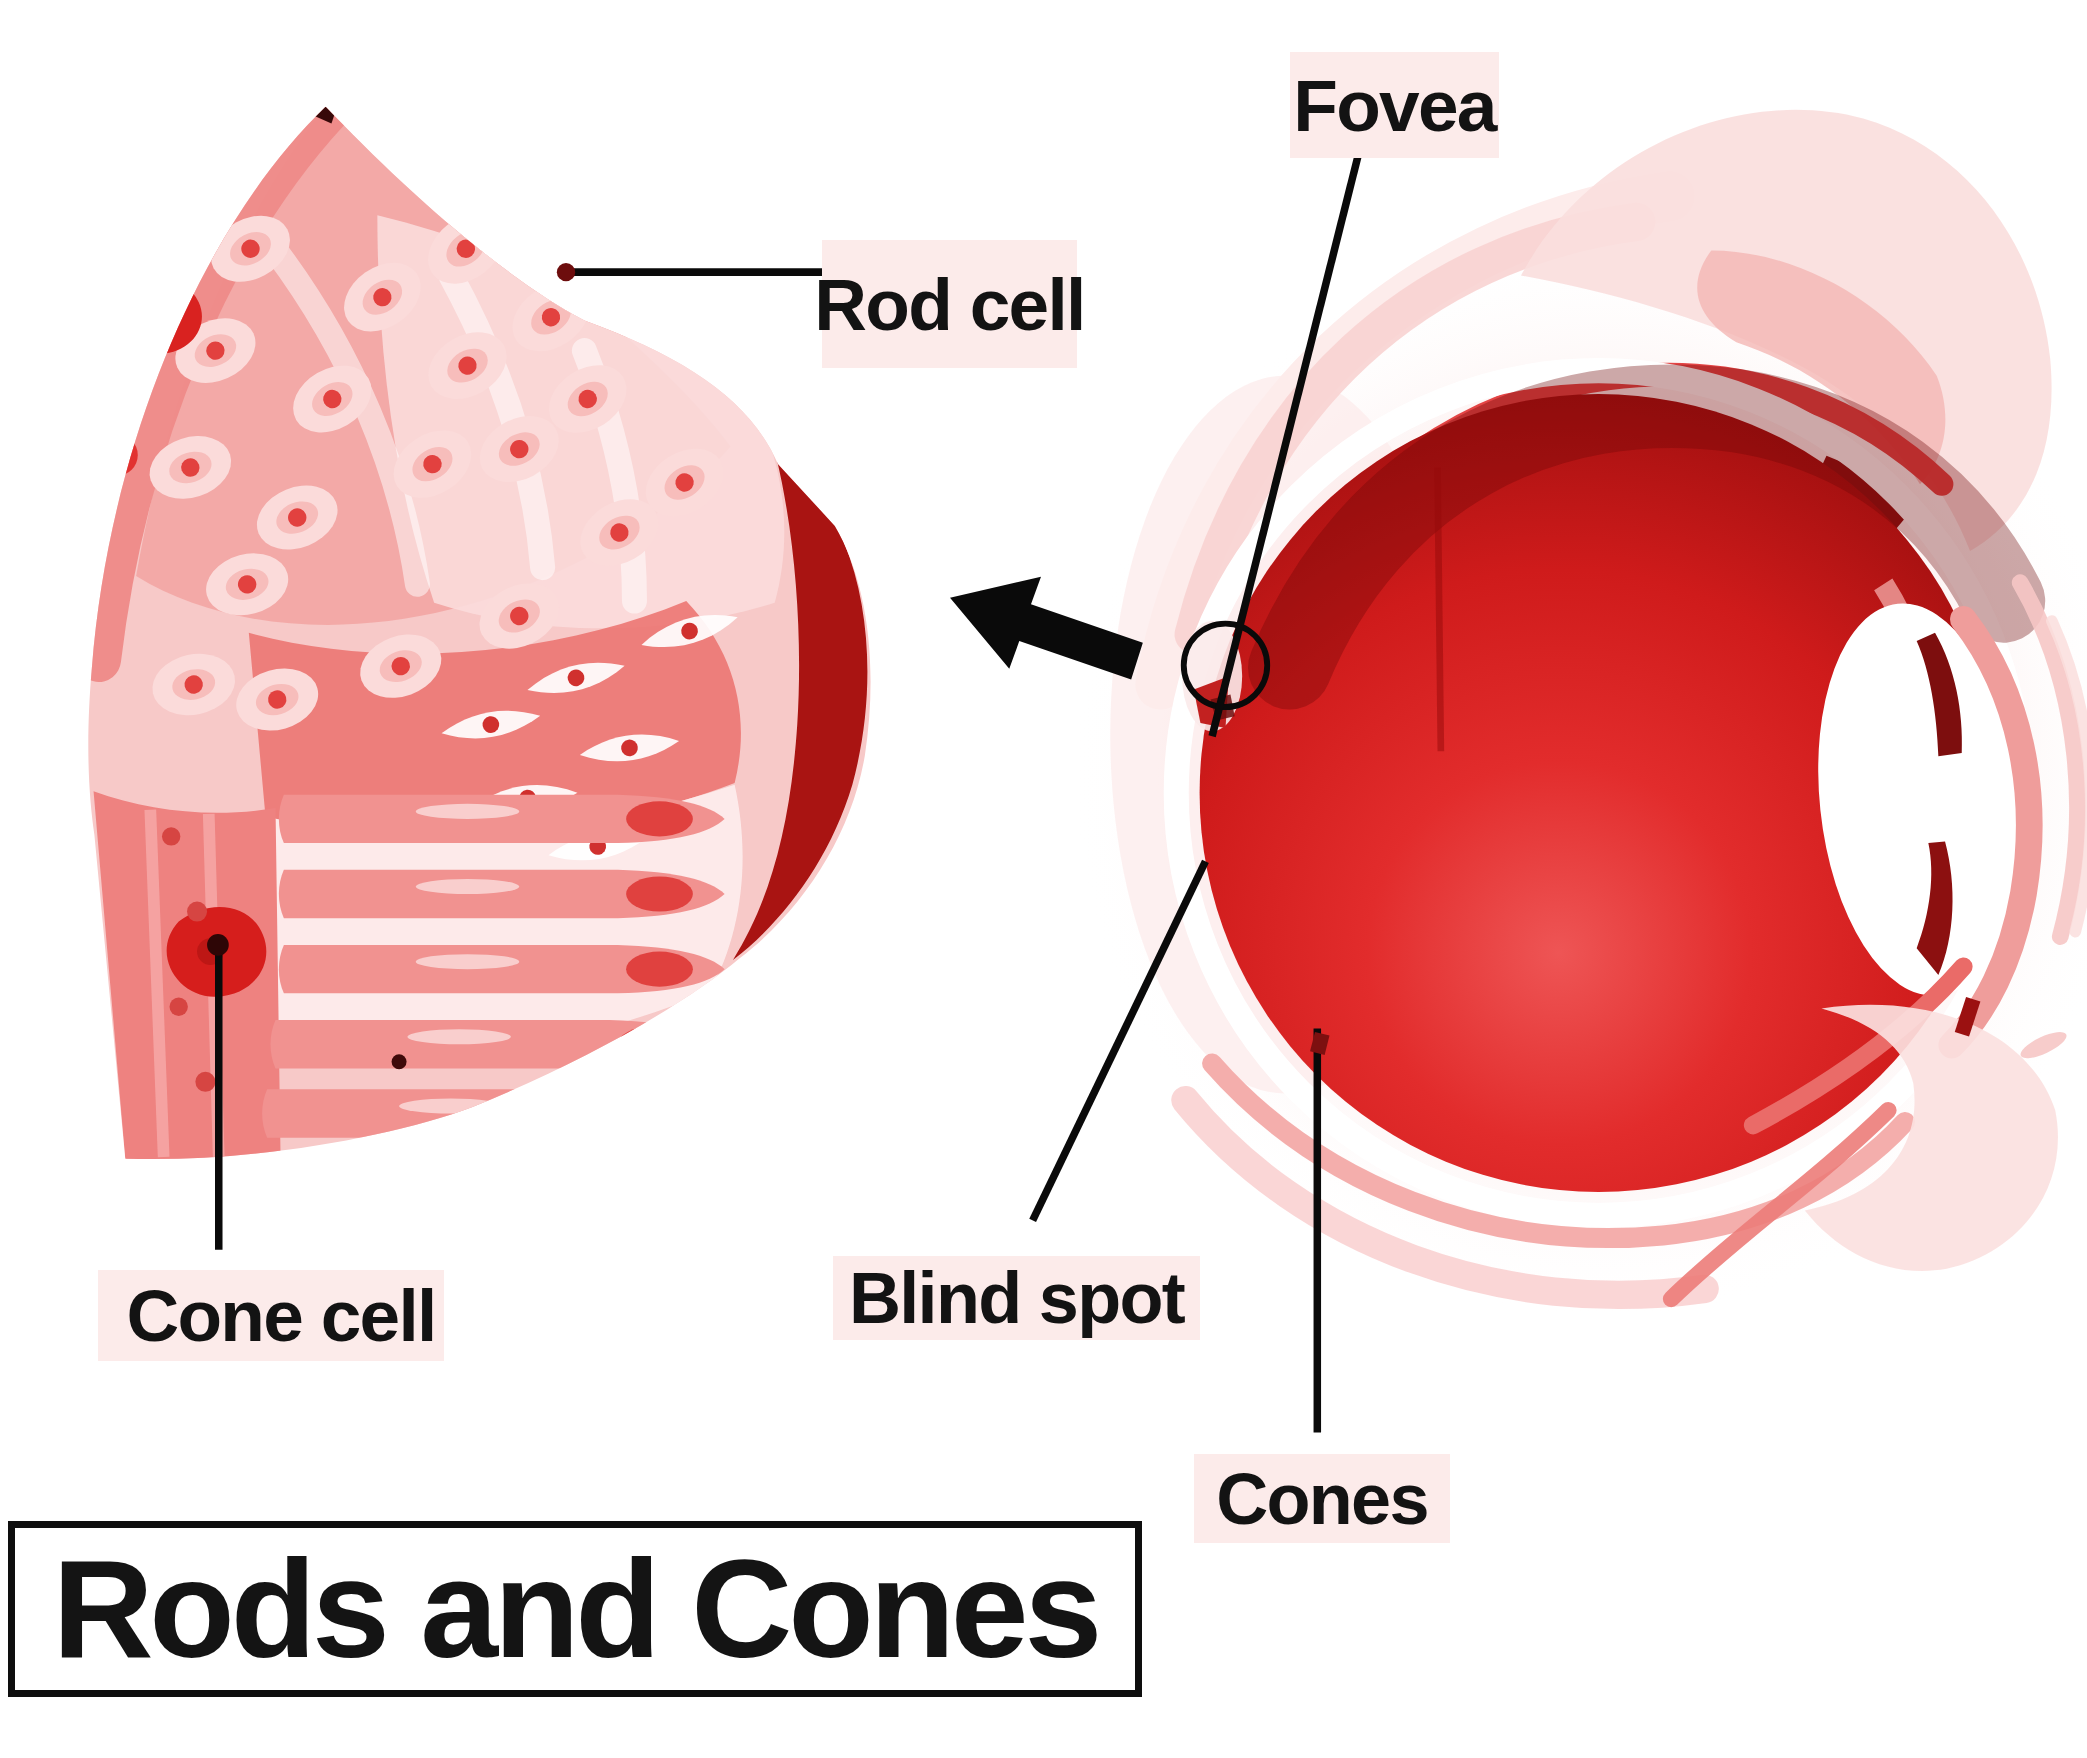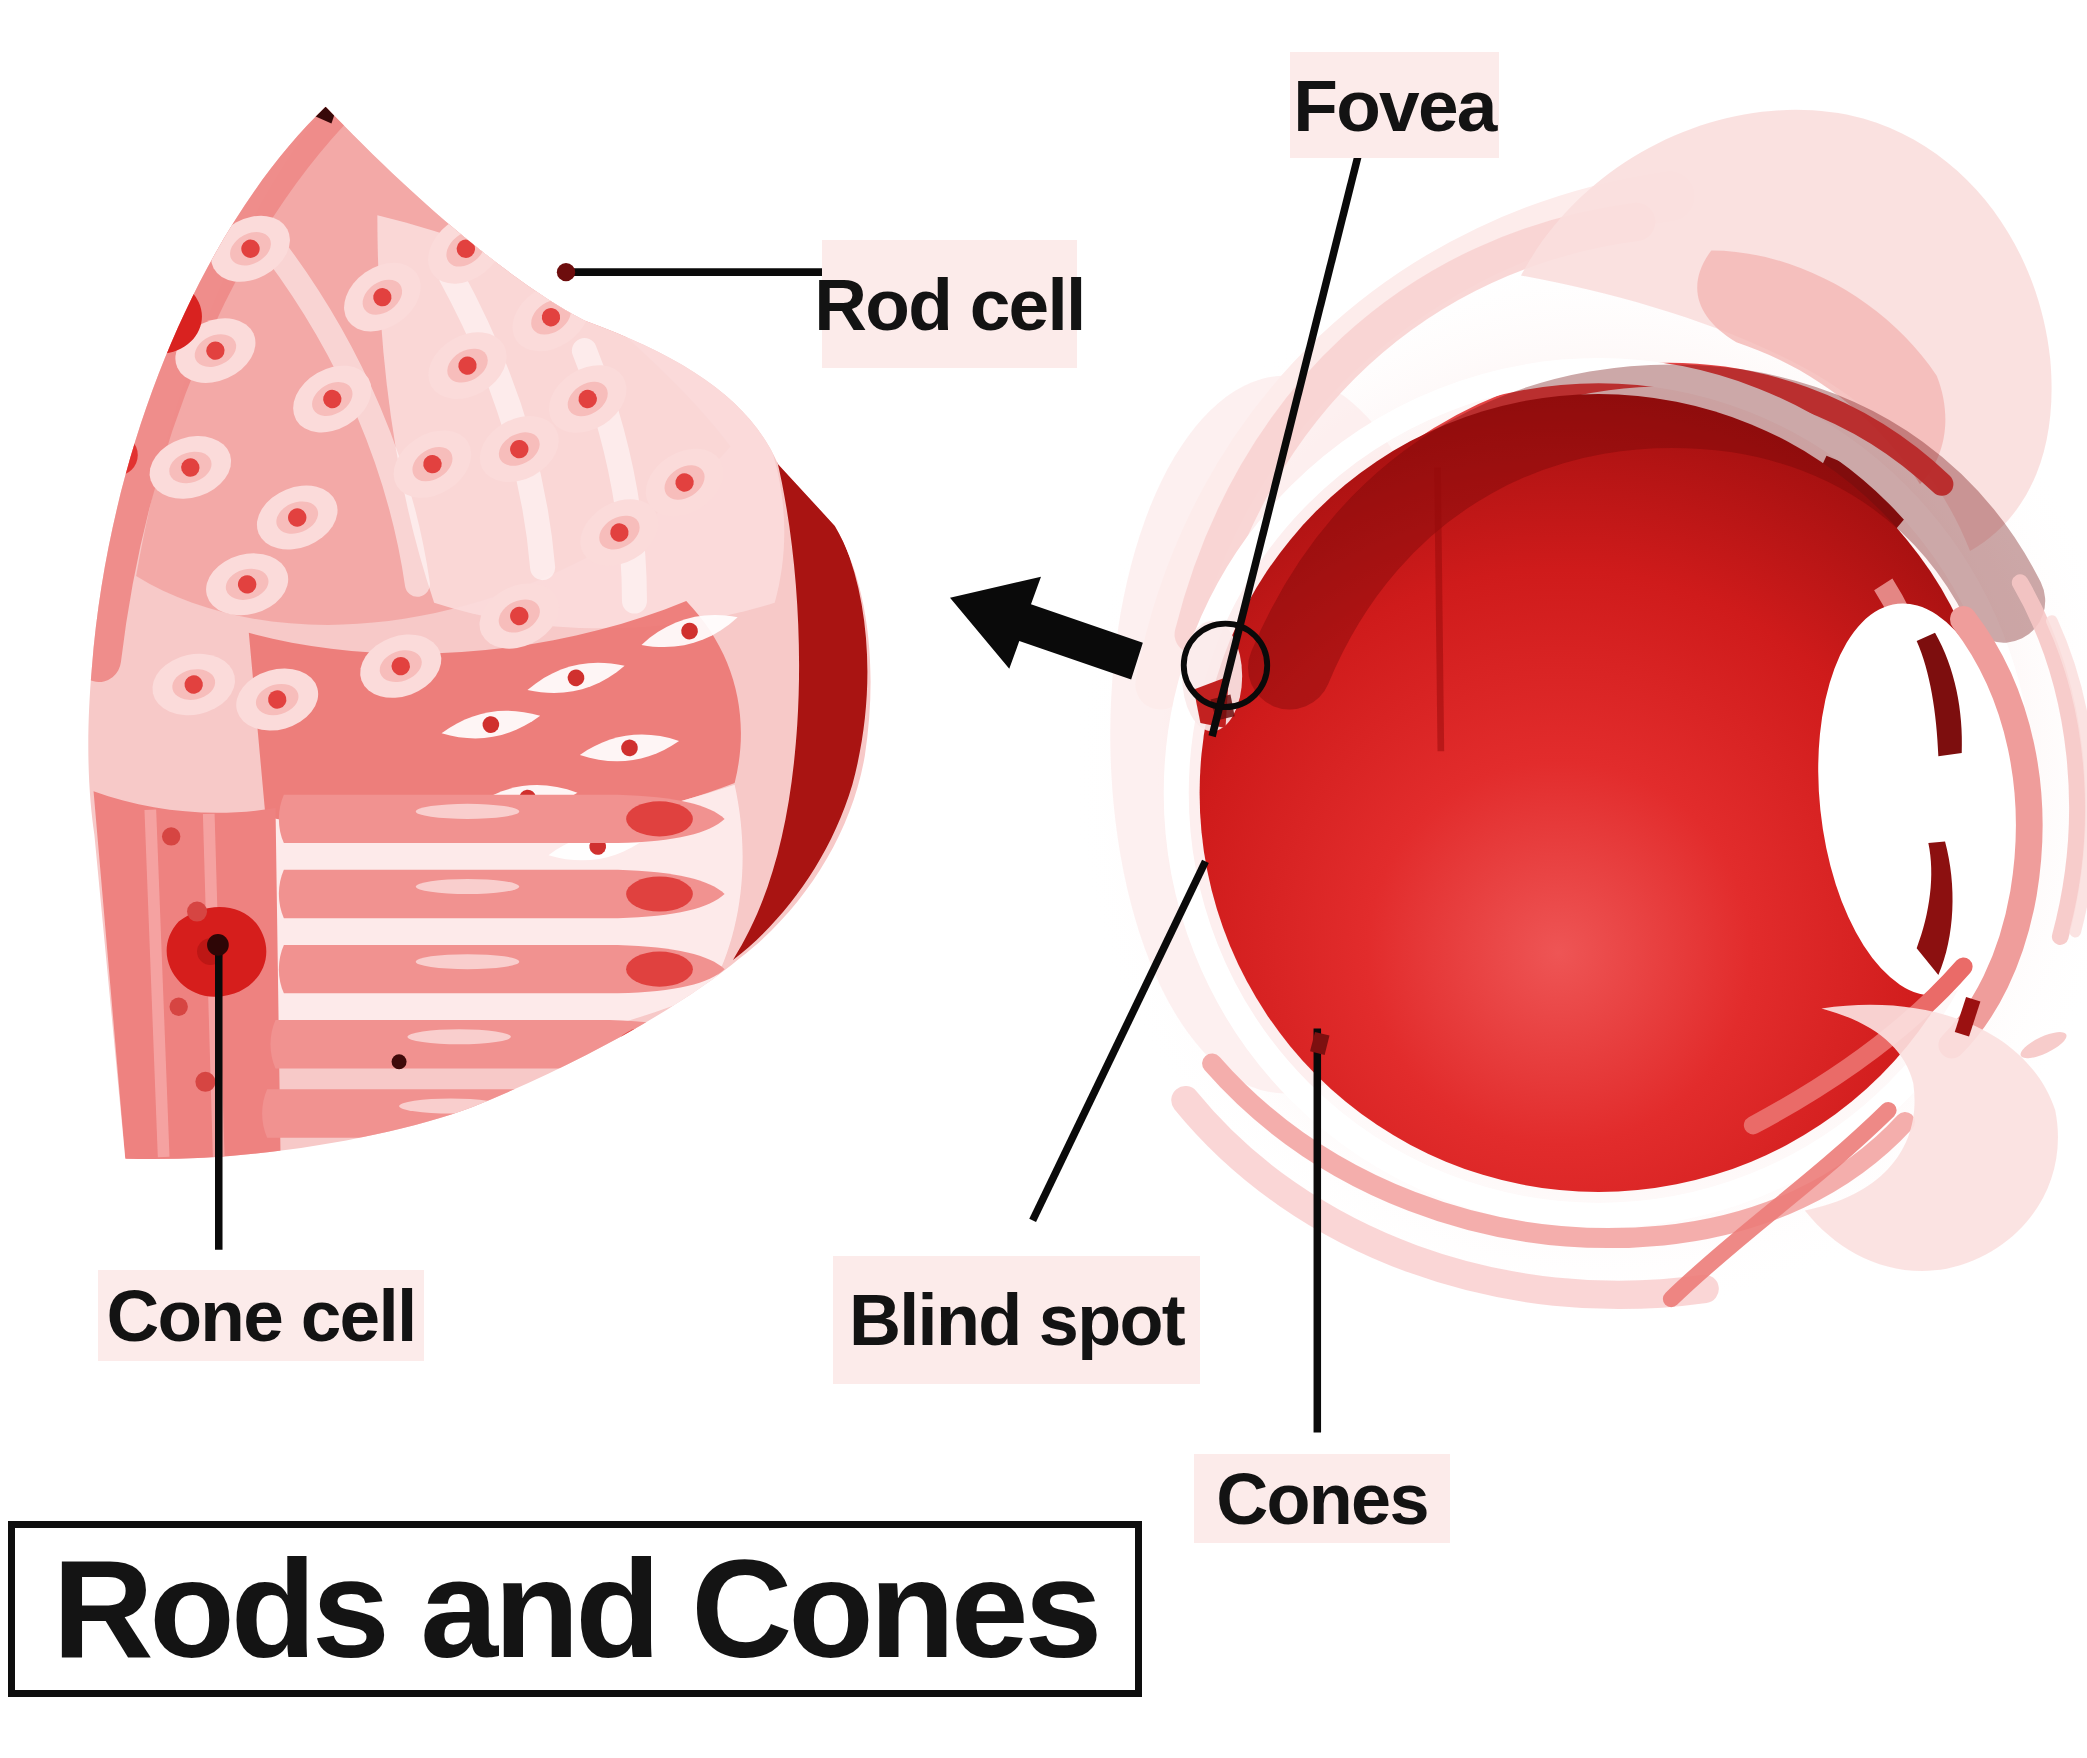--- a/index.html
+++ b/index.html
@@ -17,22 +17,22 @@
     background:#fcebea;
     color:#131313;
     font-weight:700;
     letter-spacing:-1.7px;
     line-height:1;
     white-space:nowrap;
     margin-top:20px;
   }
   .callout-fovea {left:1290px;top:32px;  width:209px;height:106px;font-size:73px;}
   .callout-rod   {left:822px; top:220px; width:255px;height:128px;font-size:73px;}
-  .callout-cone  {left:98px; top:1250px;width:326px;height:91px;font-size:73px;}
-  .callout-blind {left:833px; top:1236px;width:367px;height:128px;font-size:72px;}
+  .callout-cone  {left:98px; top:1250px;width:326px;height:91px;font-size:73px;padding-left:20px;}
+  .callout-blind {left:833px; top:1236px;width:367px;height:84px;font-size:72px;}
   .callout-retina{left:1194px;top:1434px;width:256px;height:89px;font-size:72px;}
   .title-box{
     position:absolute;left:8.3px;top:1521px;width:1134px;height:176px;
     background:#ffffff;border:7.5px solid #0e0e0e;box-sizing:border-box;
     display:flex;justify-content:center;
     font-size:140px;font-weight:700;letter-spacing:-4.2px;color:#141414;
     white-space:nowrap;
   }
 </style>
 </head>

